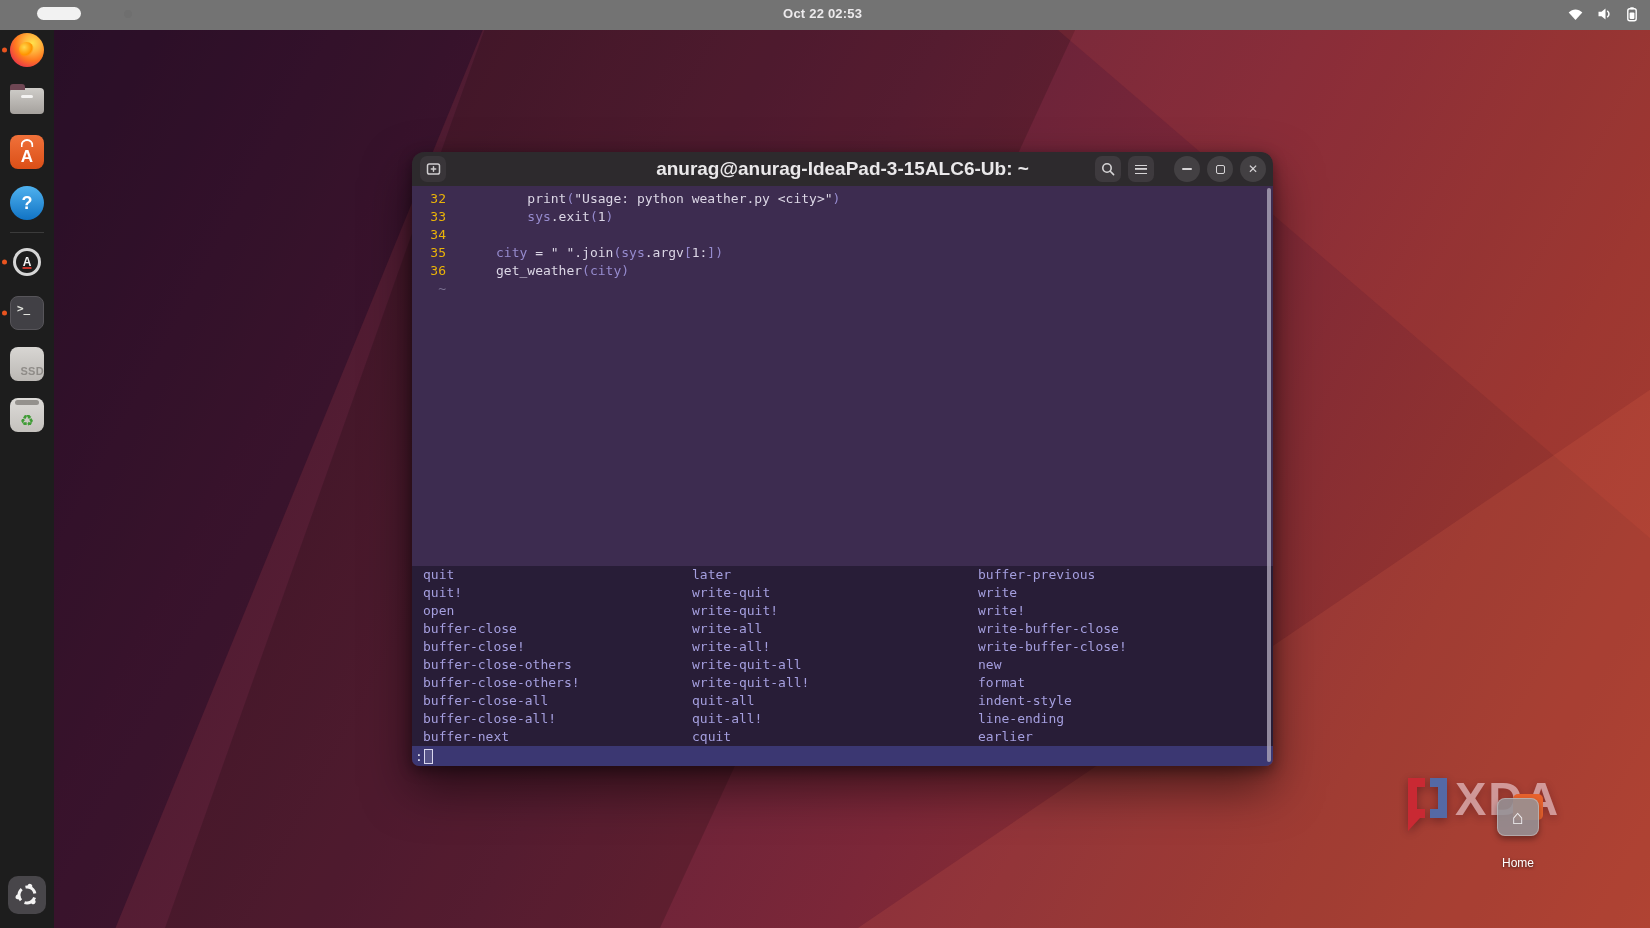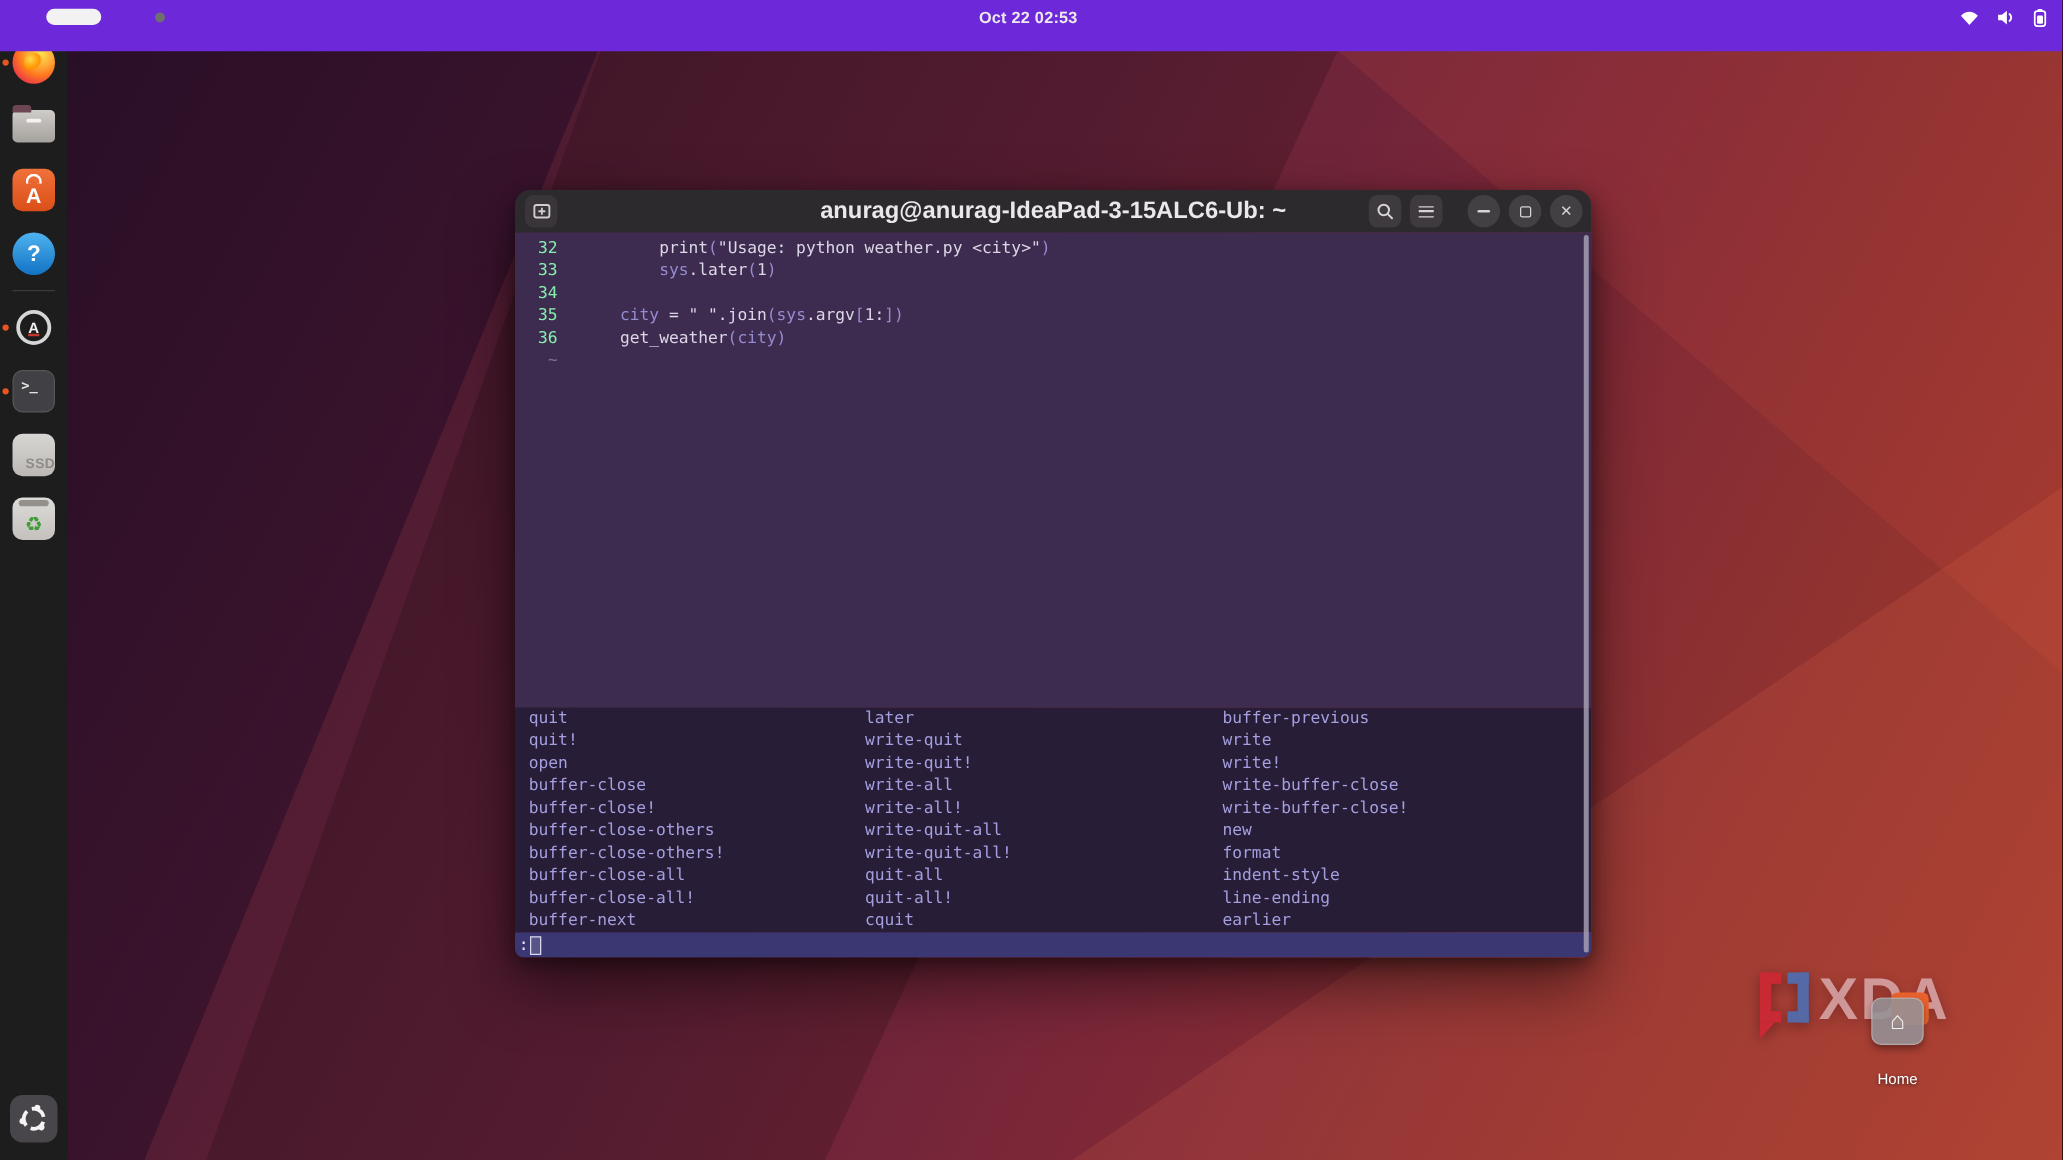--- a/index.html
+++ b/index.html
@@ -9,21 +9,21 @@
   
   .wallpaper { position:absolute; inset:0; z-index:0;
     background:linear-gradient(118deg,#33132a 0%,#4e1b31 22%,#66223a 45%,#7c2738 62%,#92332f 82%,#a53b2e 100%); }
   .facet { position:absolute; inset:0; }
   .facet.f1 { background:rgba(255,96,70,.10); clip-path:polygon(62% 0,100% 0,100% 58%); }
   .facet.f2 { background:rgba(18,4,34,.38); clip-path:polygon(0 0,30% 0,7% 100%,0 100%); }
   .facet.f3 { background:rgba(255,120,86,.13); clip-path:polygon(52% 100%,100% 42%,100% 100%); }
   .facet.f4 { background:rgba(0,0,0,.16); clip-path:polygon(30% 0,66% 0,40% 100%,10% 100%); }
 
   
-  .topbar { position:absolute; left:0; top:0; width:1650px; height:41px; background:#6d28d9;
+  .topbar { position:absolute; left:0; top:0; width:1650px; height:30px; background:#737373;
     z-index:40; display:flex; align-items:center; color:#eceaec; }
   .tb-pill { position:absolute; left:37px; top:7px; width:44px; height:13px; border-radius:7px; background:#f2f2f2; }
   .tb-dot { position:absolute; left:124px; top:10px; width:8px; height:8px; border-radius:50%; background:#6f6f6f; }
   .tb-clock { position:absolute; left:50%; transform:translateX(-53%); top:0; height:27px; line-height:27px;
     font-size:13px; font-weight:700; letter-spacing:.2px; }
   .tb-status { position:absolute; right:12px; top:0; height:27px; display:flex; align-items:center; gap:13px; }
   .tb-status svg { display:block; }
 
   
   .dock { position:absolute; left:0; top:27px; width:54px; height:901px; background:#1d1d1d; z-index:35;
@@ -95,21 +95,21 @@
   .hdr-right .gap { width:6px; }
   .min-glyph { width:10px; height:2px; background:#d6d4d6; border-radius:1px; display:block; }
   .max-glyph { width:9px; height:9px; border:1.5px solid #d6d4d6; border-radius:2px; display:block; }
   .close-glyph { font-size:12px; line-height:1; }
   .hamburger-icon { display:block; width:12px; height:9px; border-top:1.8px solid #d6d4d6; border-bottom:1.8px solid #d6d4d6;
     background:linear-gradient(#d6d4d6,#d6d4d6) center/12px 1.8px no-repeat; }
 
   .editor { height:380px; background:var(--editor-bg,#3d2c50); padding-top:4px; position:relative;
     font-family:"DejaVu Sans Mono","Liberation Mono",monospace; font-size:13px; }
   .code-line { height:18px; line-height:18px; display:flex; white-space:pre; }
-  .lnum { width:34px; text-align:right; color:#86efac; flex:0 0 auto; }
+  .lnum { width:34px; text-align:right; color:#eab308; flex:0 0 auto; }
   .code { margin-left:50px; color:var(--editor-fg,#dcd7e6); }
   .seg-fg { color:var(--editor-fg,#dcd7e6); }
   .seg-pu { color:var(--editor-accent,#968bce); }
   .tilde-line .lnum { color:#7a7090; }
 
   .popup { height:180px; background:var(--popup-bg,#281d37);
     font-family:"DejaVu Sans Mono","Liberation Mono",monospace; font-size:13px; color:var(--list-fg,#a59fdf);
     display:grid; grid-template-columns:269px 286px auto; padding-left:11px; }
   .comp-col { display:flex; flex-direction:column;justify-content:flex-end; }
   .comp-item { height:18px; line-height:18px; white-space:pre; }
@@ -262,21 +262,21 @@
       </button>
       <button class="hbtn ci">
         <span class="close-glyph">✕</span>
       </button>
     </div>
   </header>
 
   <div class="editor">
     <div>
         <div class="code-line"><span class="lnum">32</span><span class="code"><span class="seg-fg">    print</span><span class="seg-pu">(</span><span class="seg-fg">"Usage: python weather.py &lt;city&gt;"</span><span class="seg-pu">)</span></span></div>
-        <div class="code-line"><span class="lnum">33</span><span class="code"><span class="seg-fg">    </span><span class="seg-pu">sys</span><span class="seg-fg">.later</span><span class="seg-pu">(</span><span class="seg-fg">1</span><span class="seg-pu">)</span></span></div>
+        <div class="code-line"><span class="lnum">33</span><span class="code"><span class="seg-fg">    </span><span class="seg-pu">sys</span><span class="seg-fg">.exit</span><span class="seg-pu">(</span><span class="seg-fg">1</span><span class="seg-pu">)</span></span></div>
         <div class="code-line"><span class="lnum">34</span><span class="code"></span></div>
         <div class="code-line"><span class="lnum">35</span><span class="code"><span class="seg-pu">city</span><span class="seg-fg"> = </span><span class="seg-fg">" "</span><span class="seg-fg">.join</span><span class="seg-pu">(</span><span class="seg-pu">sys</span><span class="seg-fg">.argv</span><span class="seg-pu">[</span><span class="seg-fg">1:</span><span class="seg-pu">]</span><span class="seg-pu">)</span></span></div>
         <div class="code-line"><span class="lnum">36</span><span class="code"><span class="seg-fg">get_weather</span><span class="seg-pu">(</span><span class="seg-pu">city</span><span class="seg-pu">)</span></span></div>
       </div>
     <div class="code-line tilde-line">
       <span class="lnum">~</span>
     </div>
   </div>
 
   <div class="popup">

